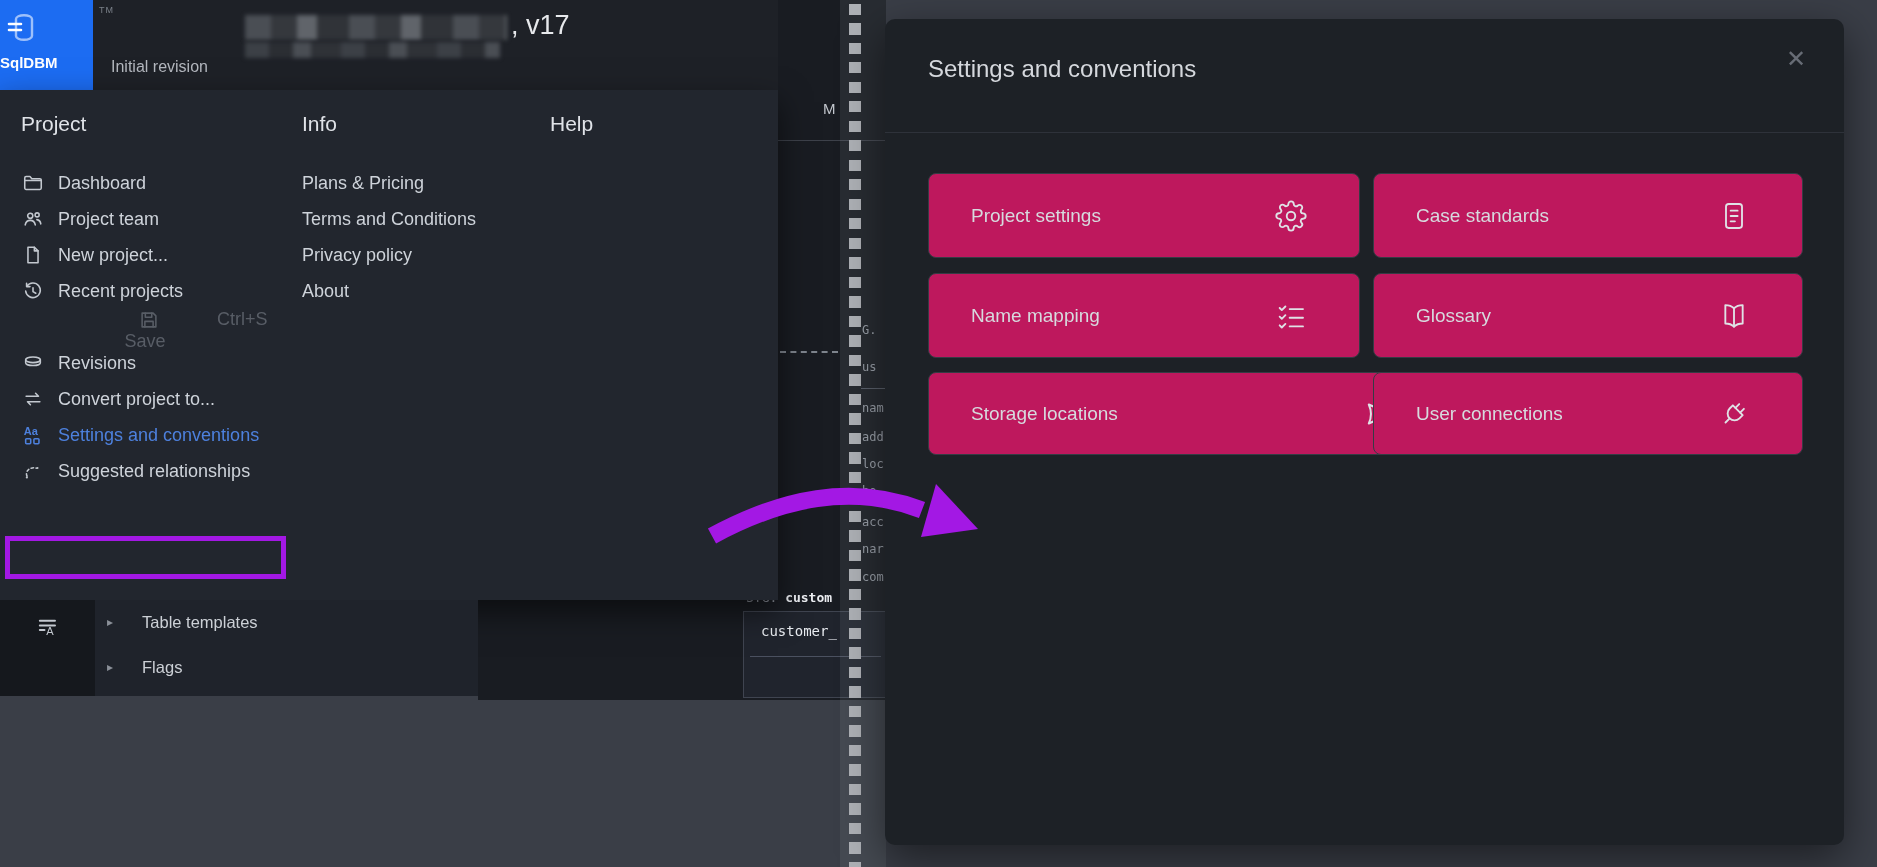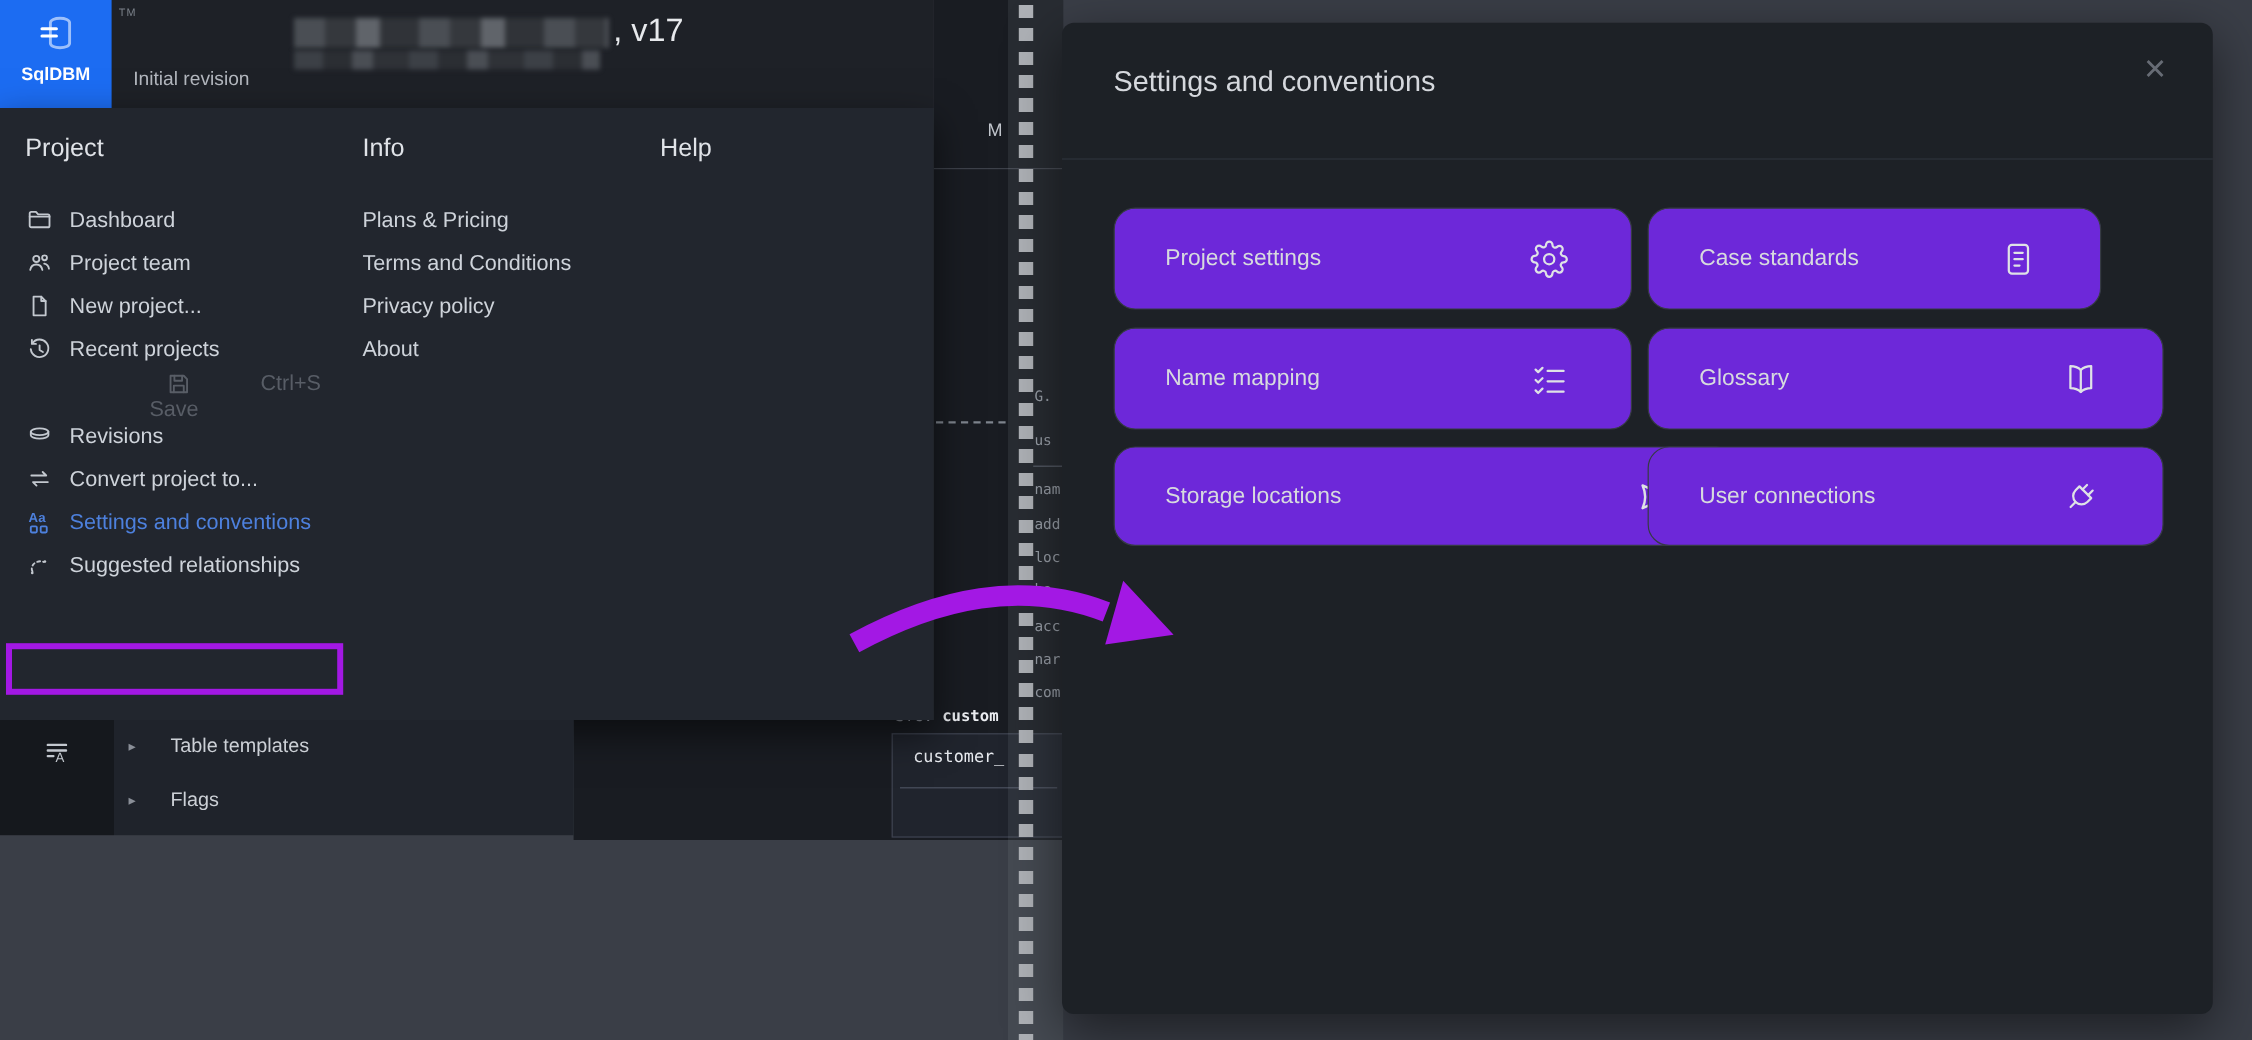--- a/index.html
+++ b/index.html
@@ -4,21 +4,21 @@
 <style>
   html,body{margin:0;padding:0;background:#222;}
   #stage{position:relative;width:1877px;height:867px;overflow:hidden;
          background:#3a3e47;font-family:"Liberation Sans",sans-serif;
          -webkit-font-smoothing:antialiased;}
   .abs{position:absolute;}
 
   
   .topbar{left:0;top:0;width:778px;height:90px;background:#1e2127;}
   .logo{left:0;top:0;width:93px;height:90px;background:#1c6cf2;display:flex;
-        flex-direction:column;align-items:center;justify-content:flex-start;cursor:pointer;}
+        flex-direction:column;justify-content:flex-start;cursor:pointer;}
   .logo svg{margin-top:10px;}
   .logo-label{color:#fff;font-weight:bold;font-size:15px;margin-top:2px;}
   .tm{left:99px;top:5px;font-size:9px;color:#7a8089;letter-spacing:1px;}
   .blur1{left:245px;top:15px;width:262px;height:25px;filter:blur(2px);
     background:repeating-linear-gradient(90deg,#4a4e54 0 26px,#35383d 26px 52px,#60646a 52px 72px,#303338 72px 104px);}
   .blur2{left:245px;top:42px;width:255px;height:16px;filter:blur(2px);
     background:repeating-linear-gradient(90deg,#3c4046 0 24px,#2b2e33 24px 48px,#4a4e54 48px 66px,#2f3237 66px 96px);}
   .title-suffix{left:511px;top:10px;font-size:27px;color:#e7e9ec;}
   .subtitle{left:111px;top:58px;font-size:16px;color:#b3b7be;}
 
@@ -67,27 +67,27 @@
   .tp-row{position:absolute;left:12px;height:40px;display:flex;align-items:center;cursor:pointer;width:360px;}
   .tp-row .chev{color:#8a8f98;font-size:12px;margin-right:9px;}
   .tp-row .lbl{font-size:16.5px;color:#ccd0d6;margin-left:20px;}
 
   
   .modal{left:885px;top:19px;width:959px;height:826px;background:#1d2126;border-radius:10px;
          box-shadow:0 14px 44px rgba(0,0,0,.5);}
   .modal-title{position:absolute;left:43px;top:36px;font-size:24px;color:#d5d8dd;}
   .modal-close{position:absolute;right:38px;top:28px;font-size:24px;color:#676c75;cursor:pointer;line-height:1;}
   .modal-divider{position:absolute;left:0;top:113px;width:959px;height:1px;background:#2e323a;}
-  .card{position:absolute;background:#6d28d9;border:1px solid #363b44;border-radius:18px;
+  .card{position:absolute;background:#be185d;border:1px solid #363b44;border-radius:8px;
         display:flex;align-items:center;justify-content:space-between;
         padding:0 52px 0 42px;box-sizing:border-box;cursor:pointer;}
   .card .lbl{font-size:19px;color:#d7dade;}
   .card svg{flex:0 0 auto;}
   .c0{left:43px;top:154px;width:432px;height:85px;}
-  .c1{left:488px;top:154px;width:378px;height:85px;}
+  .c1{left:488px;top:154px;width:430px;height:85px;}
   .c2{left:43px;top:254px;width:432px;height:85px;}
   .c3{left:488px;top:254px;width:430px;height:85px;}
   .c4{left:43px;top:353px;width:520px;height:83px;}
   .c5{left:488px;top:353px;width:430px;height:83px;}
 
   .arrow-layer{left:0;top:0;width:1877px;height:867px;pointer-events:none;}
 
   svg.mi-ic{stroke:#c3c8cf;fill:none;stroke-width:1.7;stroke-linecap:round;stroke-linejoin:round;}
   .selected svg.mi-ic{stroke:#4d80dd;}
   svg.card-ic{stroke:#dfe2e6;fill:none;stroke-width:1.4;stroke-linecap:round;stroke-linejoin:round;}

